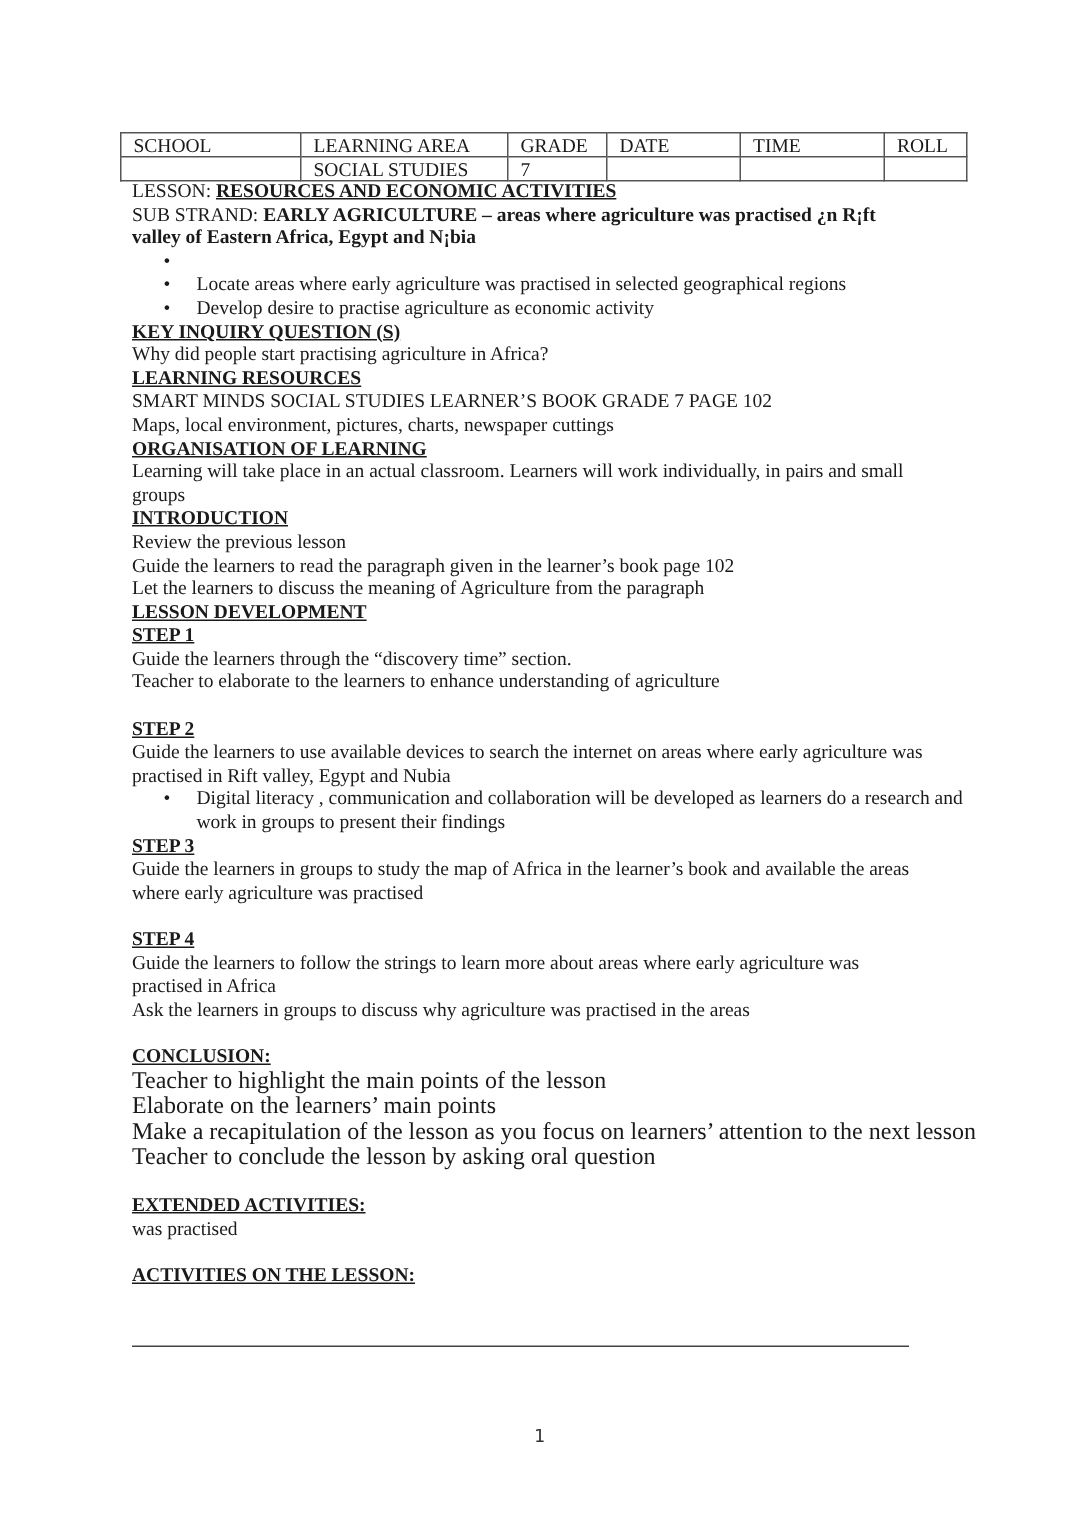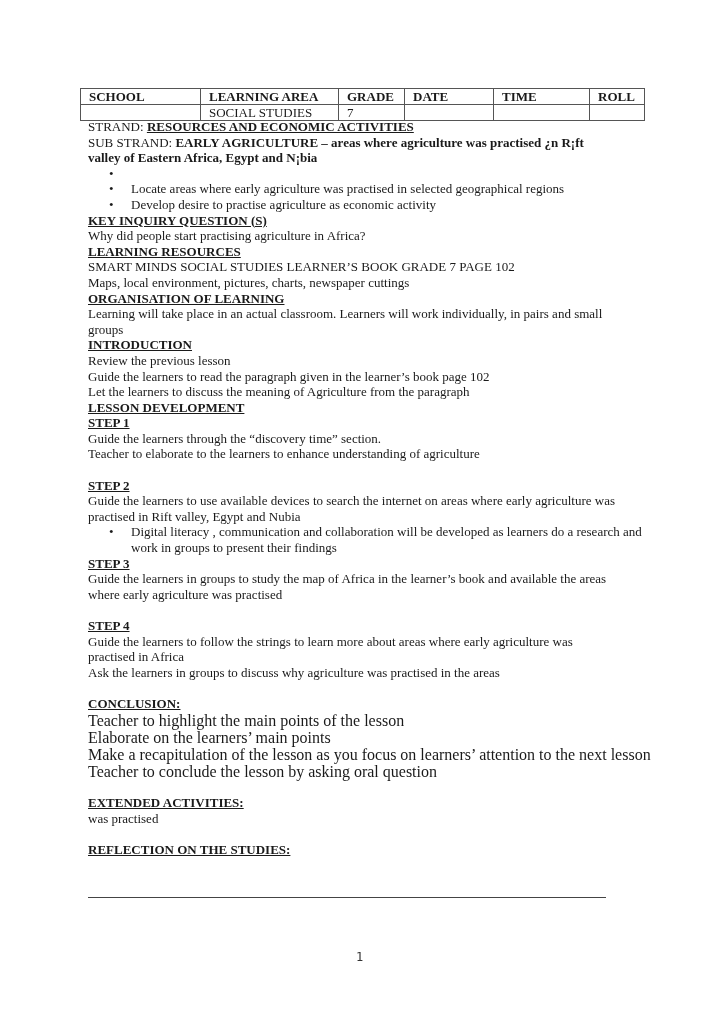--- a/index.html
+++ b/index.html
@@ -3,21 +3,21 @@
 <meta charset="utf-8">
 <style>
   html, body { margin:0; padding:0; background:#ffffff; }
   body { width:724px; height:1024px; position:relative; overflow:hidden;
          font-family:"Liberation Serif", "DejaVu Serif", serif; color:#1a1a1a; }
   .page { position:absolute; left:0; top:0; width:724px; height:1024px; }
   table.hdr { position:absolute; left:80px; top:88px; border-collapse:collapse;
               font-size:13px; }
   table.hdr td { border:1px solid #555; padding:0 8px; height:15px; line-height:15px;
                  vertical-align:top; }
-  table.hdr td.h { font-weight:bold; }
+  table.hdr td.h { font-weight:normal; }
   .content { position:absolute; left:88px; top:119px; width:560px; font-size:13px;
              line-height:15.6px; }
   .line { white-space:nowrap; }
   .heading { font-weight:bold; text-decoration:underline; }
   .bold { font-weight:bold; }
   ul { margin:0; padding:0 0 0 43px; list-style:none; }
   ul li { position:relative; white-space:normal; }
   ul li::before { content:"\2022"; position:absolute; left:-22px; top:0; }
   .gap { height:15.6px; }
   .big { font-size:16px; line-height:17px; }
@@ -46,21 +46,21 @@
       <td>7</td>
       <td></td>
       <td></td>
       <td></td>
     </tr>
   </tbody>
     </table>
 
   <div class="content">
     <div class="line">
-      <span>STRAND:</span>
+      <span>LESSON:</span>
       <span class="heading">RESOURCES AND ECONOMIC ACTIVITIES</span>
     </div>
     <div class="line">
       <span>SUB STRAND:</span>
       <span class="bold">EARLY AGRICULTURE – areas where agriculture was practised ¿n R¡ft</span>
     </div>
     <div class="line bold">valley of Eastern Africa, Egypt and N¡bia</div>
     <ul>
       <li>&nbsp;</li>
       <li>Locate areas where early agriculture was practised in selected geographical regions</li>
@@ -111,18 +111,18 @@
     <div class="line big">Teacher to highlight the main points of the lesson</div>
     <div class="line big">Elaborate on the learners’ main points</div>
     <div class="line big">Make a recapitulation of the lesson as you focus on learners’ attention to the next lesson</div>
     <div class="line big">Teacher to conclude the lesson by asking oral question</div>
     <div class="gap"></div>
 
     <div class="line heading">EXTENDED ACTIVITIES:</div>
     <div class="line">was practised</div>
     <div class="gap"></div>
 
-    <div class="line heading">REFLECTION ON THE STUDIES:</div>
+    <div class="line heading">ACTIVITIES ON THE LESSON:</div>
   </div>
 
   <div class="rule"></div>
   <div class="pagenum">1</div>
 </div>
 
 </body></html>

